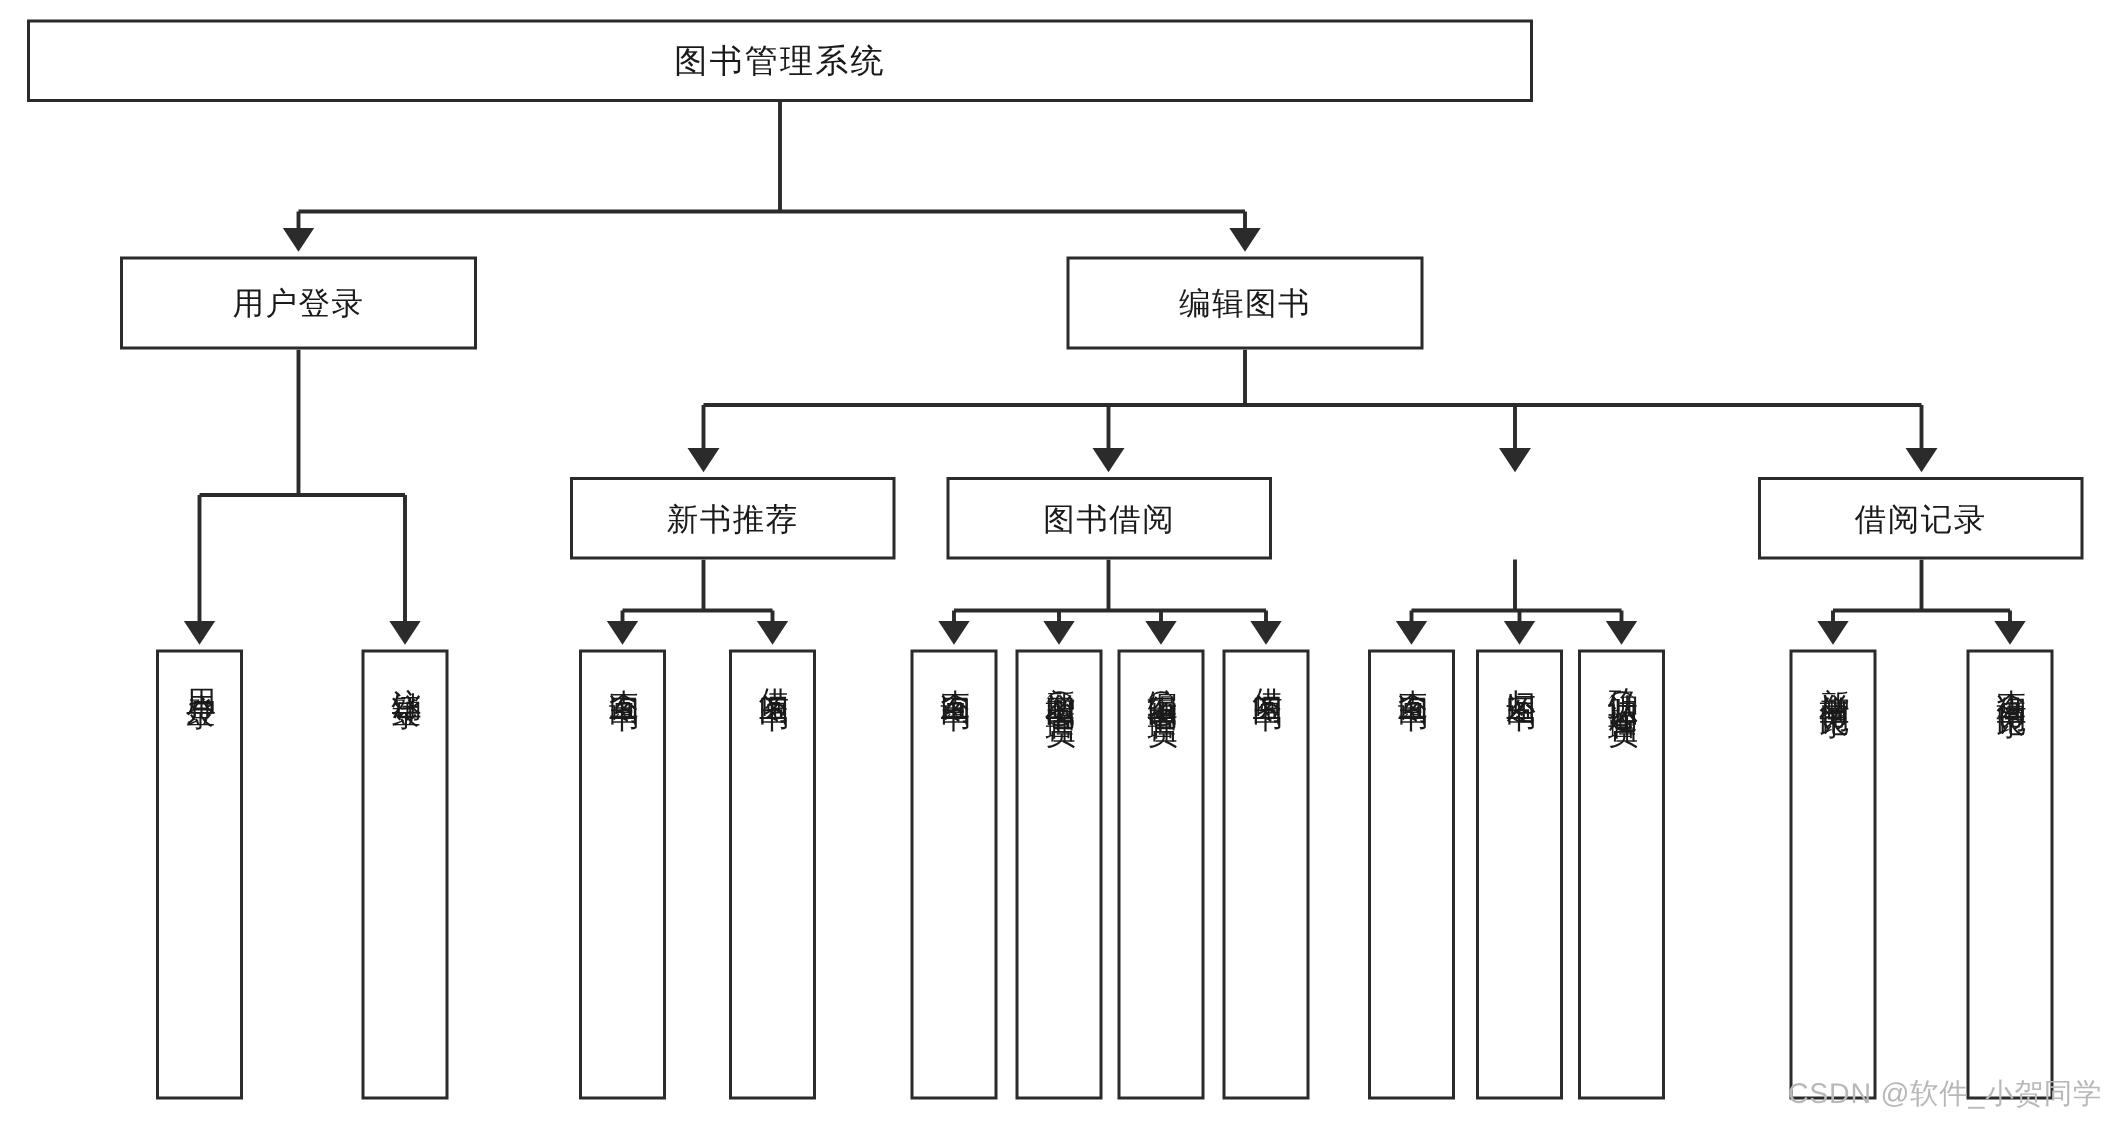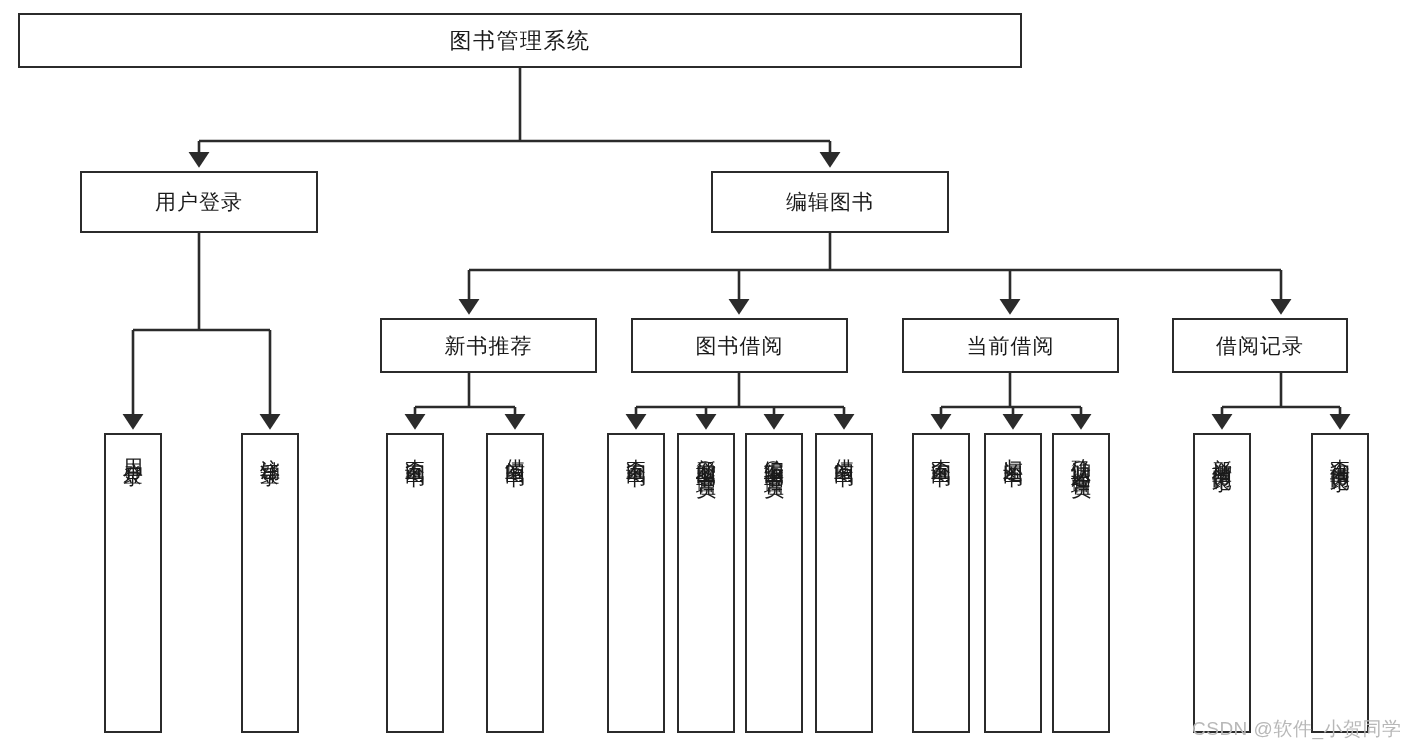--- a/index.html
+++ b/index.html
@@ -130,24 +130,21 @@
   <div class="node horiz" style="left:711px; top:171px; width:238px; height:62px;">
     <span>编辑图书</span>
   </div>
 
   <div class="node horiz" style="left:380px; top:318px; width:217px; height:55px;">
     <span>新书推荐</span>
   </div>
   <div class="node horiz" style="left:631px; top:318px; width:217px; height:55px;">
     <span>图书借阅</span>
   </div>
-  <div class="node horiz" style="left:902px; top:318px; width:217px; height:55px;">
-    <span>当前借阅</span>
-  </div>
-  <div class="node horiz" style="left:1172px; top:318px; width:176px; height:55px;font-family:Liberation Mono, monospace;">
+  <div class="node horiz" style="left:1172px; top:318px; width:217px; height:55px;font-family:Liberation Mono, monospace;">
     <span>借阅记录</span>
   </div>
 
   <div class="node leaf" style="left:104px; top:433px; width:58px; height:300px;">
     <span class="vtext">用户登录</span>
   </div>
   <div class="node leaf" style="left:241px; top:433px; width:58px; height:300px;">
     <span class="vtext">注销登录</span>
   </div>
 

